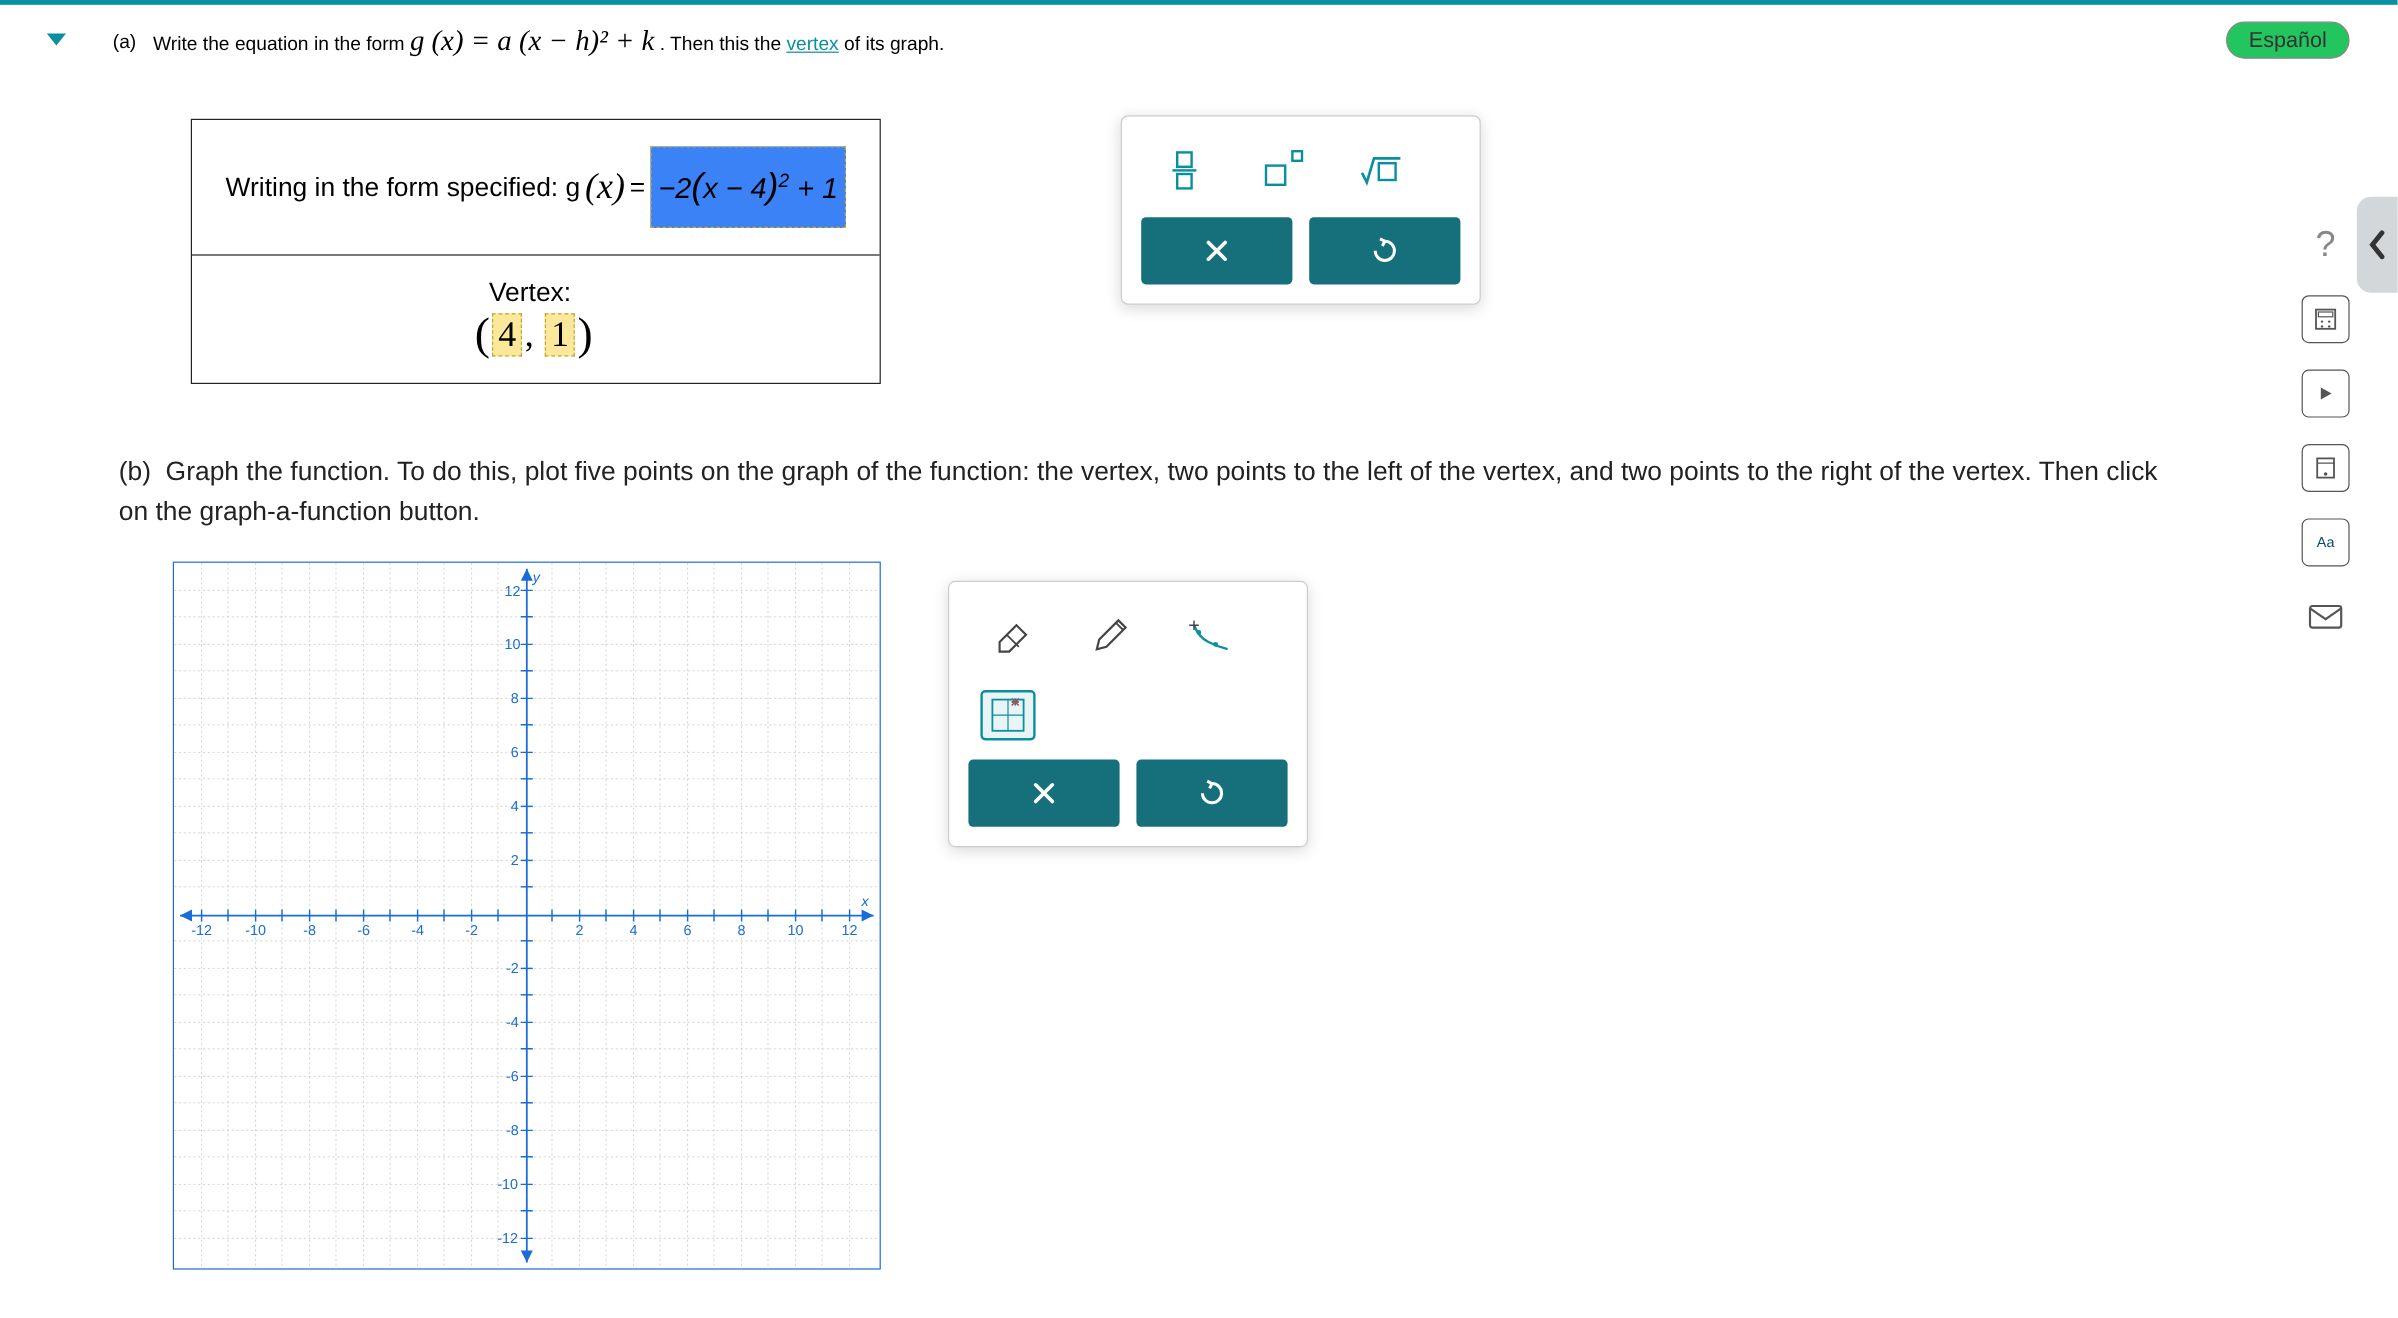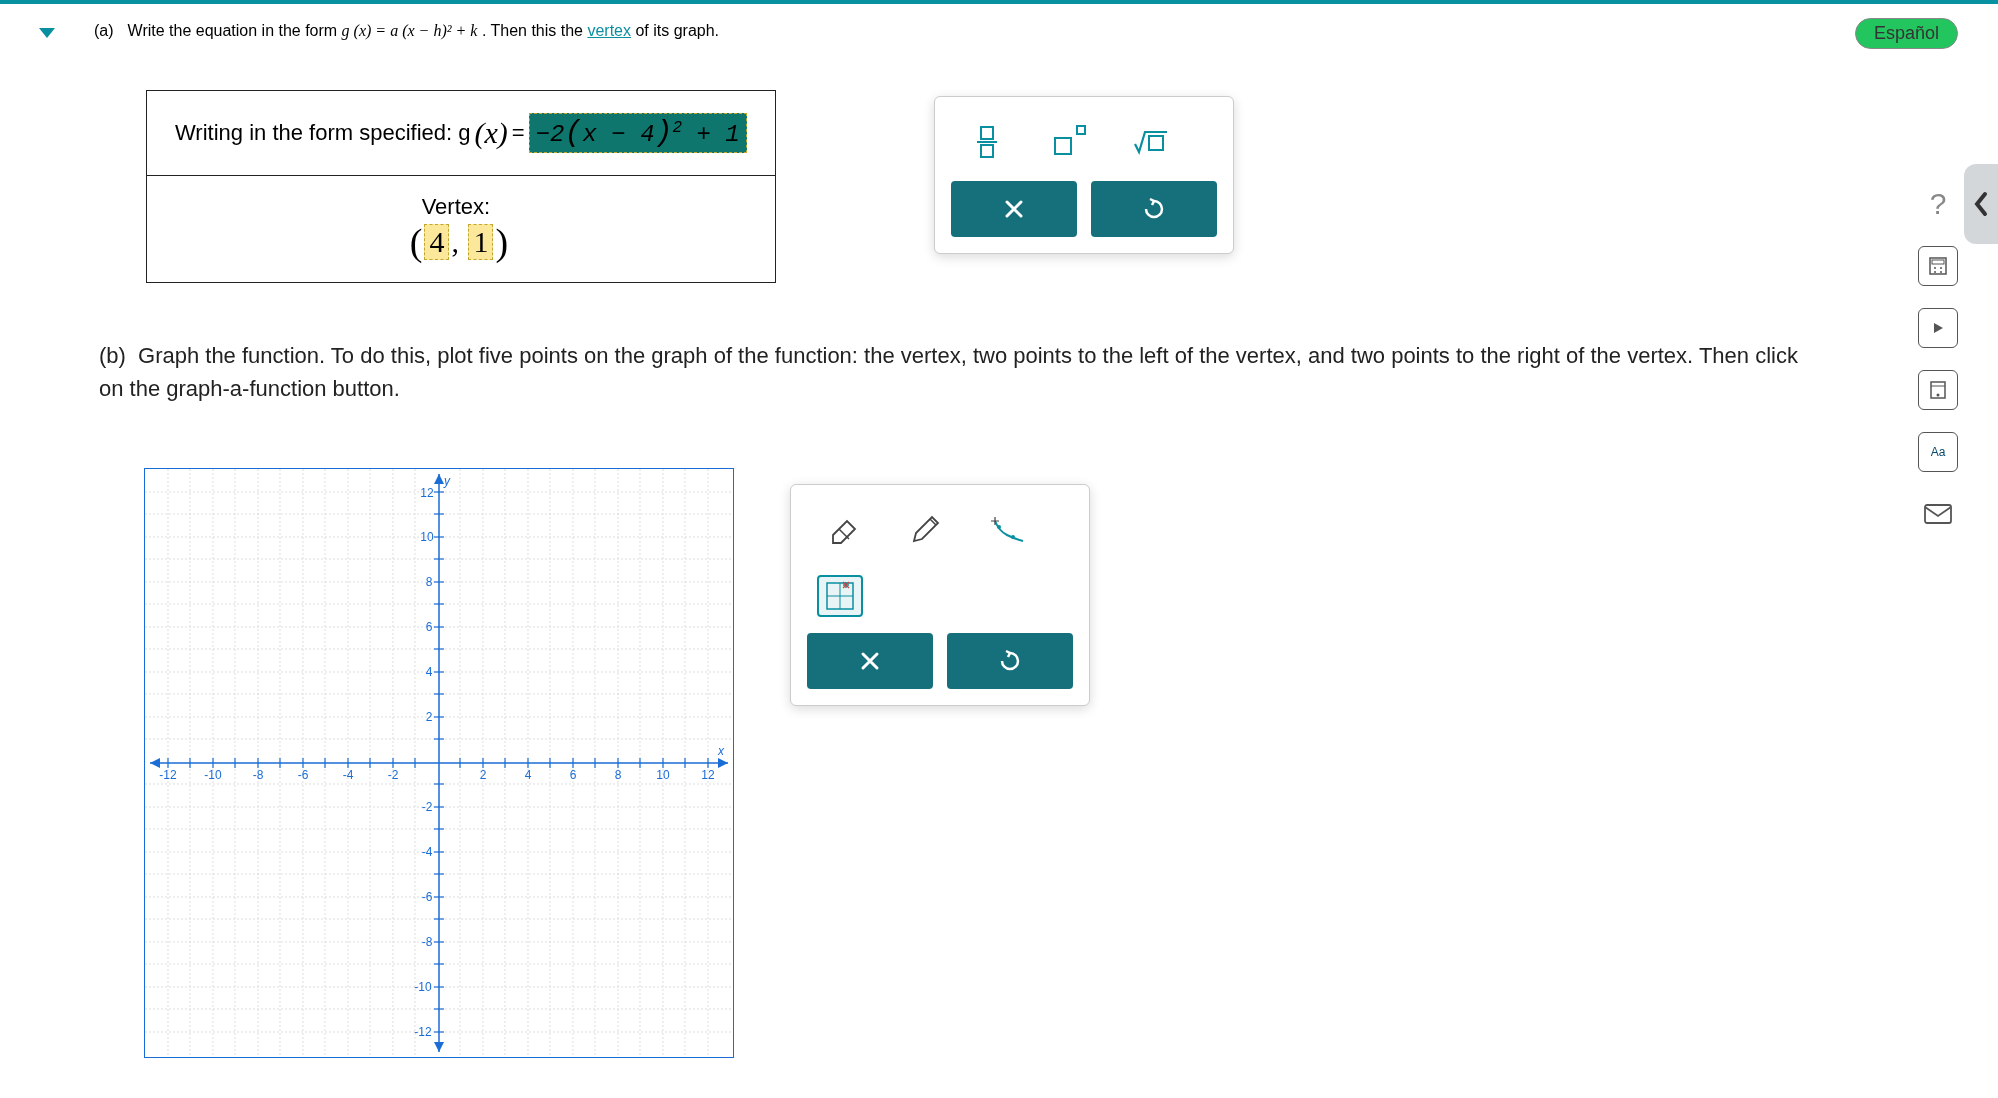--- a/index.html
+++ b/index.html
@@ -38,21 +38,21 @@
   }
   .chevron-down {
     width: 0; height: 0;
     border-left: 8px solid transparent;
     border-right: 8px solid transparent;
     border-top: 10px solid #0a8fa0;
   }
   .formula-inline {
     font-style: italic;
     font-family: 'Times New Roman', serif;
-    font-size: 16px;
+    font-size: 24px;
   }
   .vertex-link {
     color: #0a8fa0;
     text-decoration: underline;
     cursor: pointer;
   }
   .espanol-btn {
     position: absolute;
     right: 40px;
     top: 14px;
@@ -60,37 +60,37 @@
     border-radius: 18px;
     padding: 4px 18px;
     font-size: 18px;
     color: #333;
     background: #22c55e;
     cursor: pointer;
   }
   .answer-box {
     display: inline-block;
     border: 1.5px solid #222;
-    margin-left: 52px;
+    margin-left: 65px;
     margin-top: 20px;
   }
   .answer-row {
     border-bottom: 1.5px solid #222;
     padding: 22px 28px;
     font-size: 22px;
     display: flex;
     align-items: center;
     flex-wrap: nowrap;
   }
   .answer-row:last-child { border-bottom: none; flex-direction: column; }
   .highlight {
-    background: #0f766e;
-    padding: 2px 6px;
+    background: #3b82f6;
+    padding: 16px 6px;
     border: 1px dashed #c0a830;
-    font-family: Liberation Mono, monospace;
+    font-family: Liberation Sans, sans-serif;
     font-style: italic;
     font-size: 24px;
   }
   .vertex-paren {
     font-family: 'Times New Roman', serif;
     font-size: 30px;
     display: inline-flex;
     align-items: center;
   }
   .vpar { font-size: 38px; font-family: 'Times New Roman', serif; }

